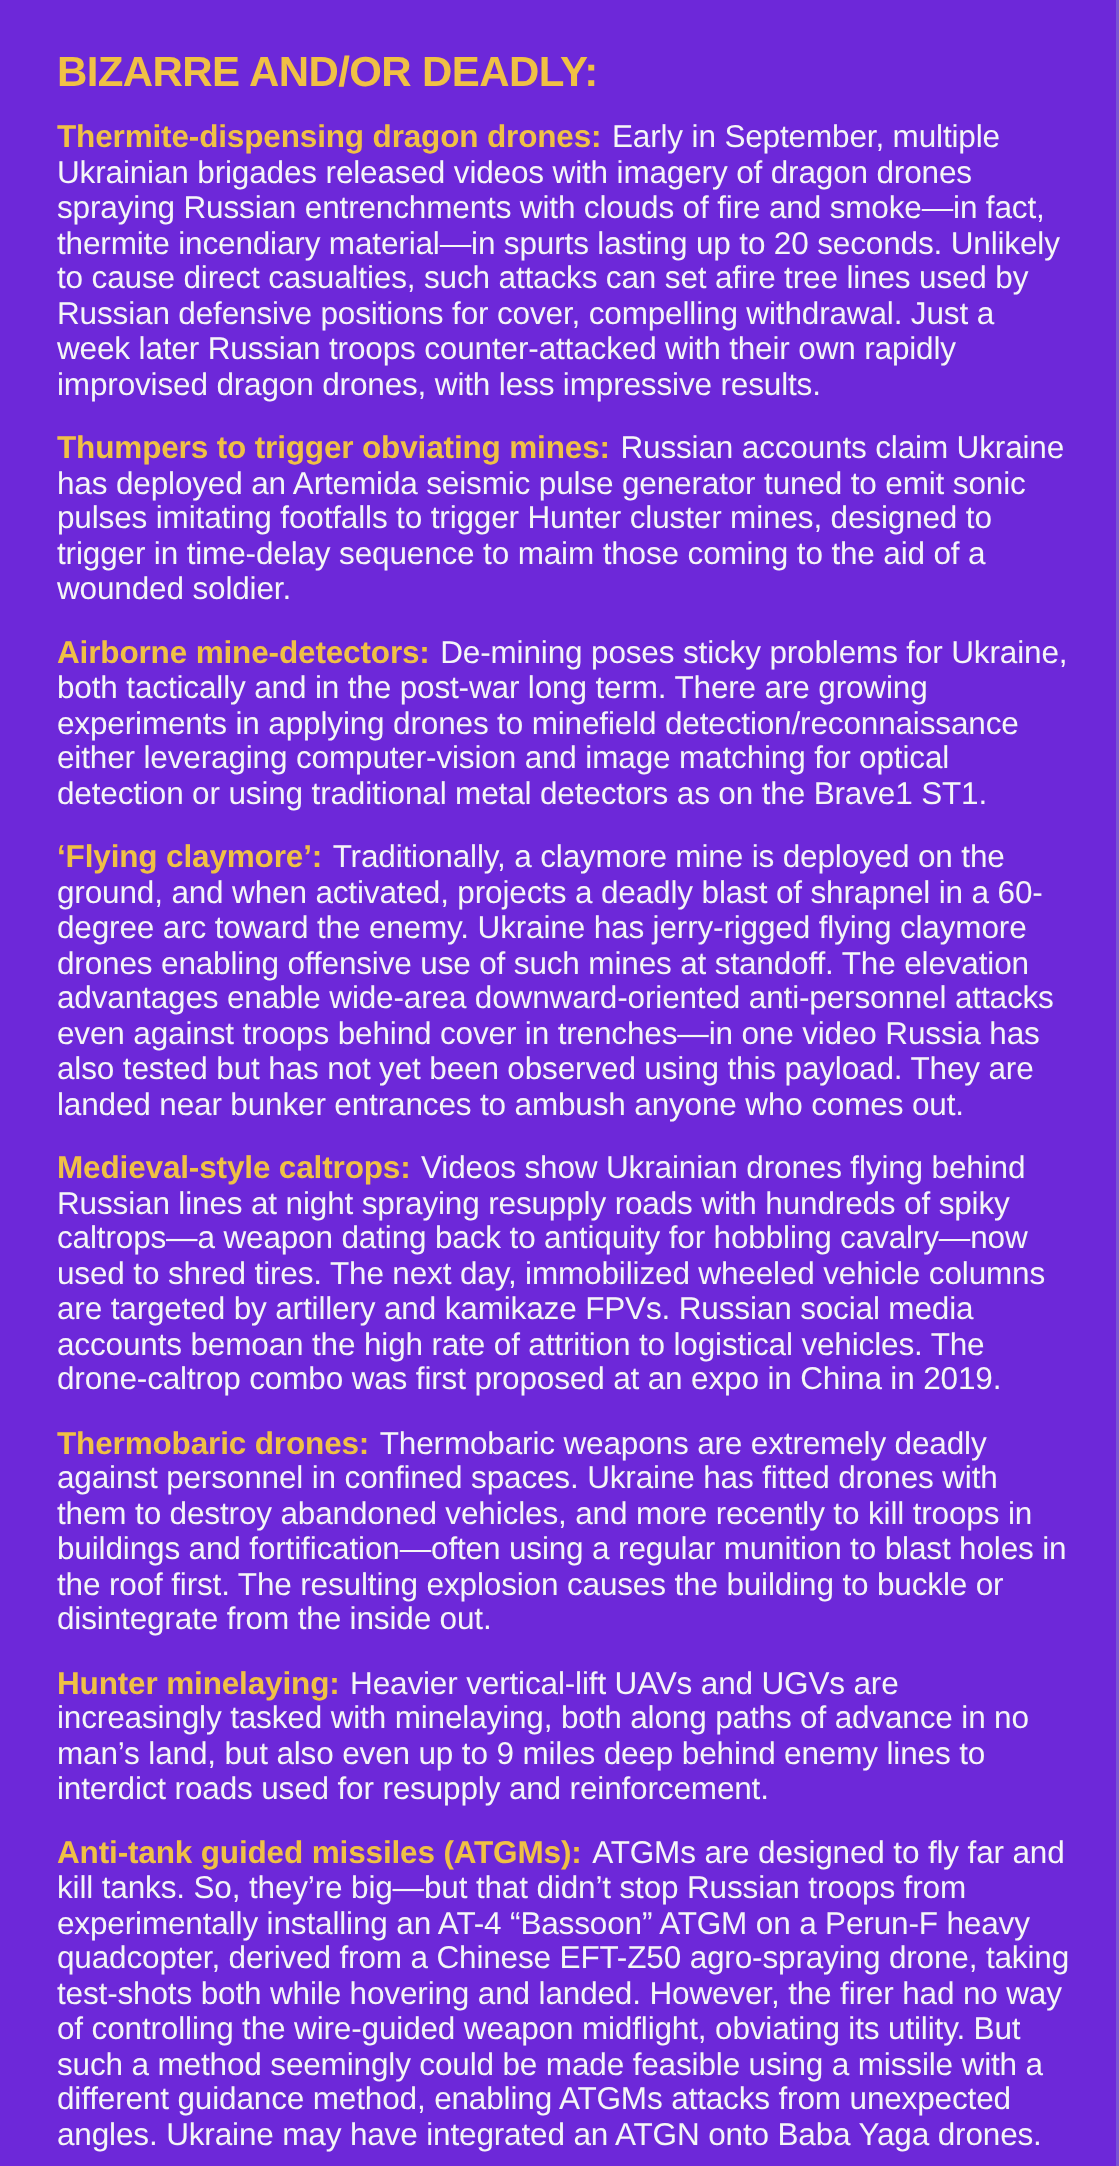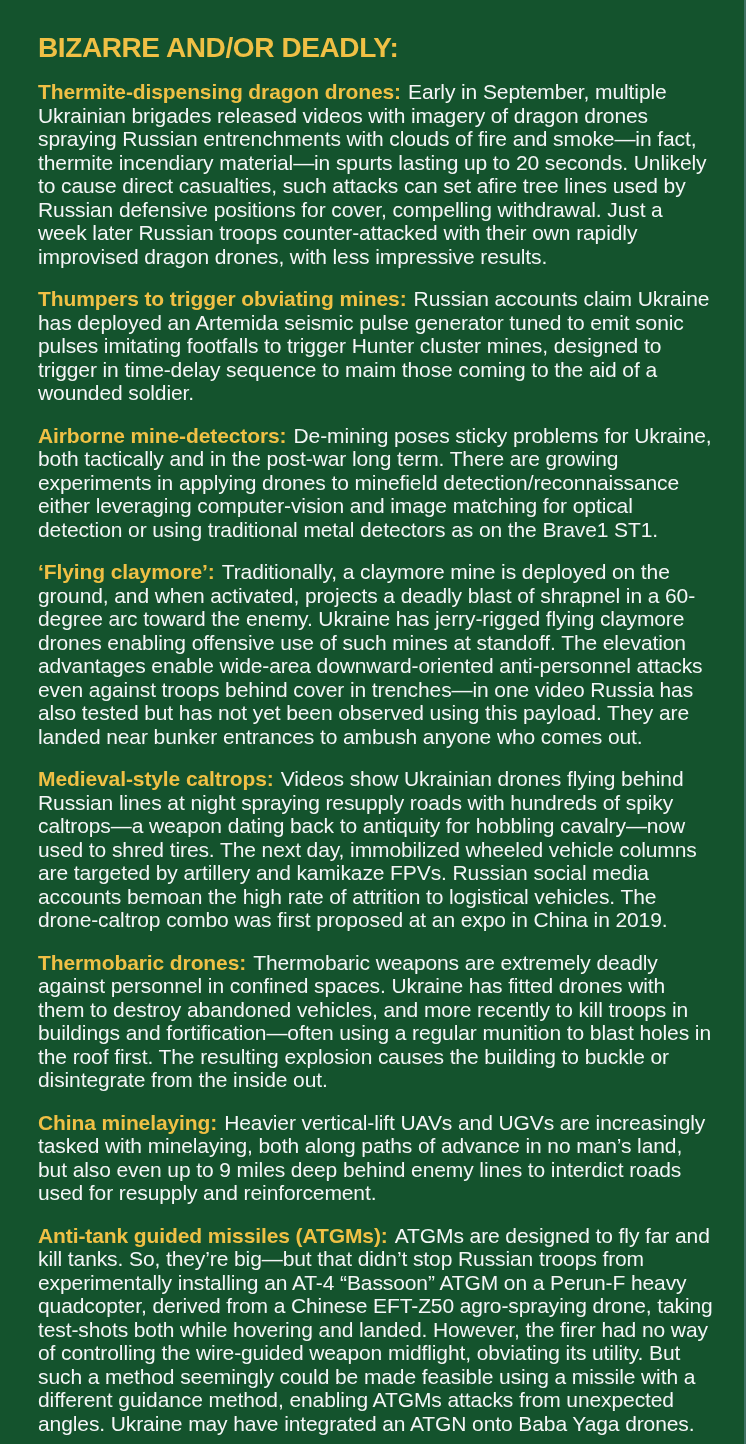--- a/index.html
+++ b/index.html
@@ -10,21 +10,21 @@
     width: 746px;
     height: 1444px;
     background: #2b4b7a;
     overflow: hidden;
     font-family: "Liberation Sans", sans-serif;
   }
   .panel {
     box-sizing: border-box;
     width: 746px;
     height: 1444px;
-    background: #14532d;
+    background: #6d28d9;
     border-right: 2px solid rgba(140, 165, 200, 0.35);
     padding: 33px 30px 20px 38px;
   }
   .title-block {
     margin: 0 0 18px 0;
   }
   .title-line {
     font-size: 28px;
     line-height: 29px;
     font-weight: bold;
@@ -67,18 +67,18 @@
   <p class="section"><span class="lead">Thumpers to trigger obviating mines:</span><span class="body-text">Russian accounts claim Ukraine has deployed an Artemida seismic pulse generator tuned to emit sonic pulses imitating footfalls to trigger Hunter cluster mines, designed to trigger in time-delay sequence to maim those coming to the aid of a wounded soldier.</span></p>
 
   <p class="section"><span class="lead">Airborne mine-detectors:</span><span class="body-text">De-mining poses sticky problems for Ukraine, both tactically and in the post-war long term. There are growing experiments in applying drones to minefield detection/reconnaissance either leveraging computer-vision and image matching for optical detection or using traditional metal detectors as on the Brave1 ST1.</span></p>
 
   <p class="section"><span class="lead">‘Flying claymore’:</span><span class="body-text">Traditionally, a claymore mine is deployed on the ground, and when activated, projects a deadly blast of shrapnel in a 60-degree arc toward the enemy. Ukraine has jerry-rigged flying claymore drones enabling offensive use of such mines at standoff. The elevation advantages enable wide-area downward-oriented anti-personnel attacks even against troops behind cover in trenches—in one video Russia has also tested but has not yet been observed using this payload. They are landed near bunker entrances to ambush anyone who comes out.</span></p>
 
   <p class="section"><span class="lead">Medieval-style caltrops:</span><span class="body-text">Videos show Ukrainian drones flying behind Russian lines at night spraying resupply roads with hundreds of spiky caltrops—a weapon dating back to antiquity for hobbling cavalry—now used to shred tires. The next day, immobilized wheeled vehicle columns are targeted by artillery and kamikaze FPVs. Russian social media accounts bemoan the high rate of attrition to logistical vehicles. The drone-caltrop combo was first proposed at an expo in China in 2019.</span></p>
 
   <p class="section"><span class="lead">Thermobaric drones:</span><span class="body-text">Thermobaric weapons are extremely deadly against personnel in confined spaces. Ukraine has fitted drones with them to destroy abandoned vehicles, and more recently to kill troops in buildings and fortification—often using a regular munition to blast holes in the roof first. The resulting explosion causes the building to buckle or disintegrate from the inside out.</span></p>
 
-  <p class="section"><span class="lead">China minelaying:</span><span class="body-text">Heavier vertical-lift UAVs and UGVs are increasingly tasked with minelaying, both along paths of advance in no man’s land, but also even up to 9 miles deep behind enemy lines to interdict roads used for resupply and reinforcement.</span></p>
+  <p class="section"><span class="lead">Hunter minelaying:</span><span class="body-text">Heavier vertical-lift UAVs and UGVs are increasingly tasked with minelaying, both along paths of advance in no man’s land, but also even up to 9 miles deep behind enemy lines to interdict roads used for resupply and reinforcement.</span></p>
 
   <p class="section"><span class="lead">Anti-tank guided missiles (ATGMs):</span><span class="body-text">ATGMs are designed to fly far and kill tanks. So, they’re big—but that didn’t stop Russian troops from experimentally installing an AT-4 “Bassoon” ATGM on a Perun-F heavy quadcopter, derived from a Chinese EFT-Z50 agro-spraying drone, taking test-shots both while hovering and landed. However, the firer had no way of controlling the wire-guided weapon midflight, obviating its utility. But such a method seemingly could be made feasible using a missile with a different guidance method, enabling ATGMs attacks from unexpected angles. Ukraine may have integrated an ATGN onto Baba Yaga drones.</span></p>
 
 </div>
 </div>
 
 </body></html>

